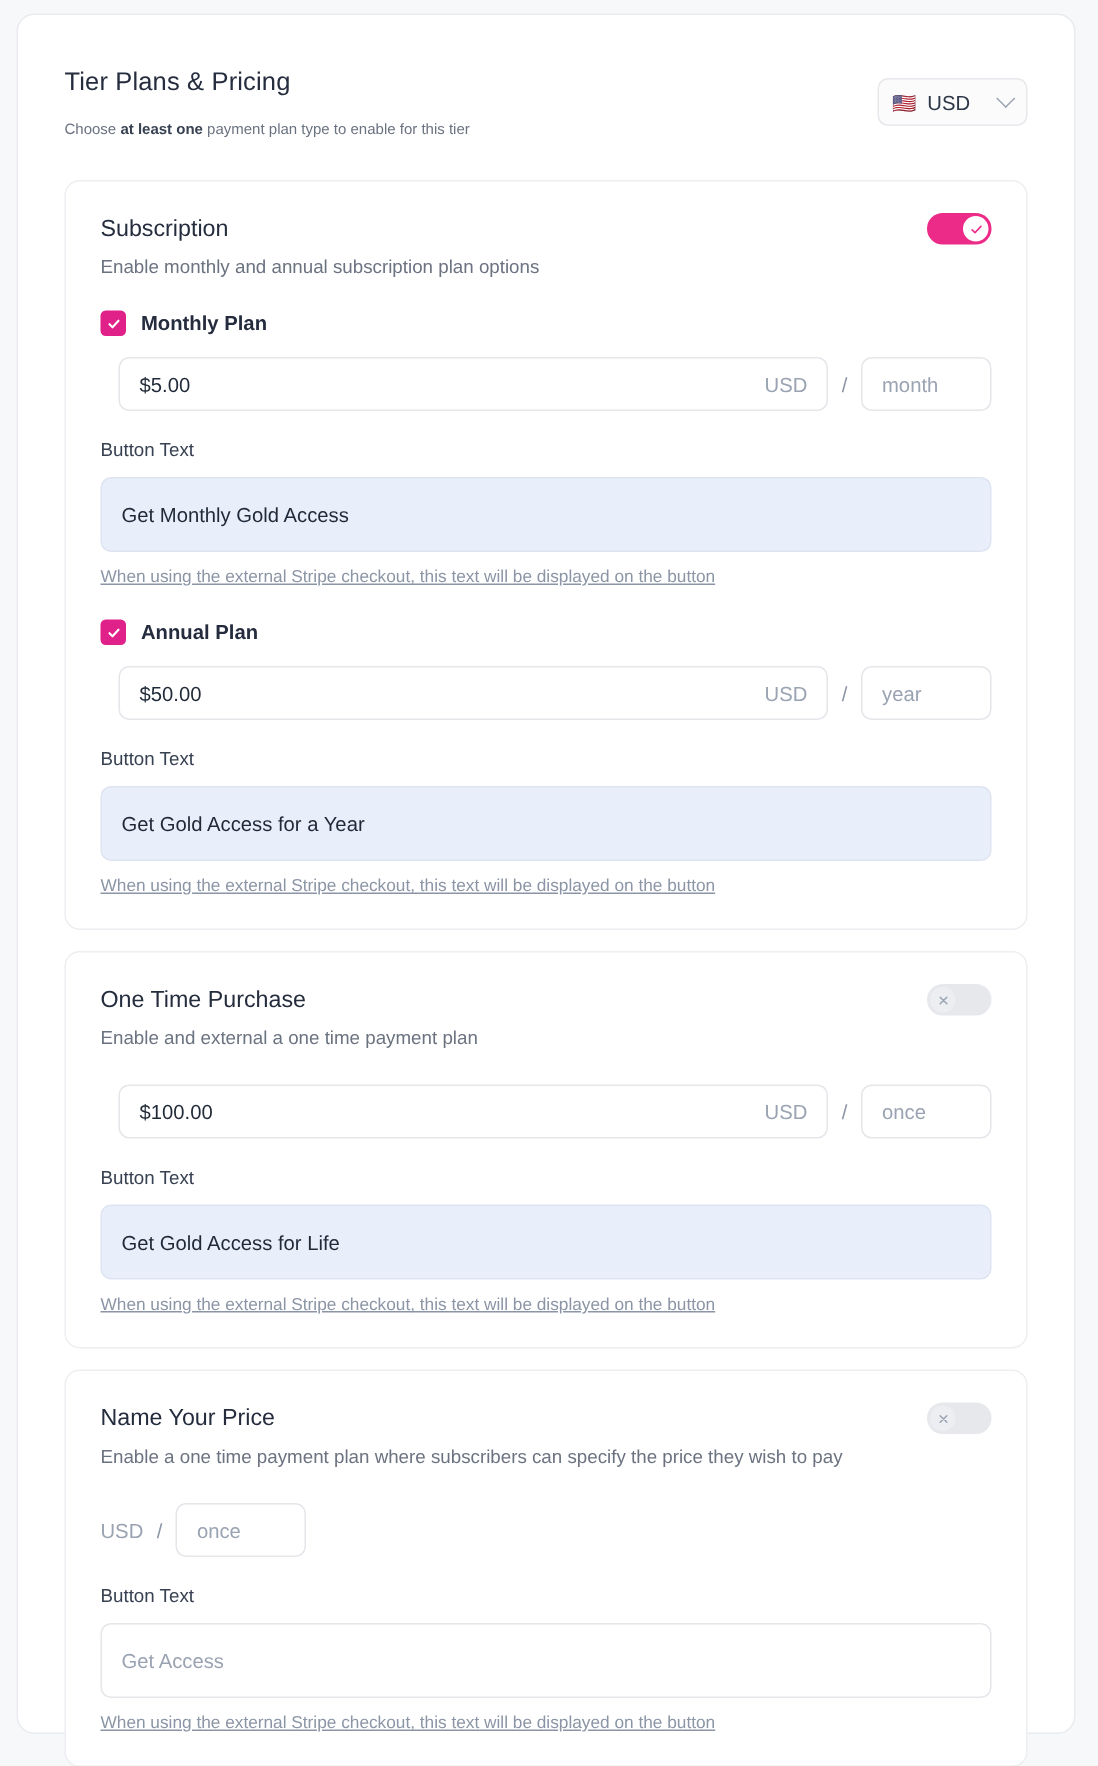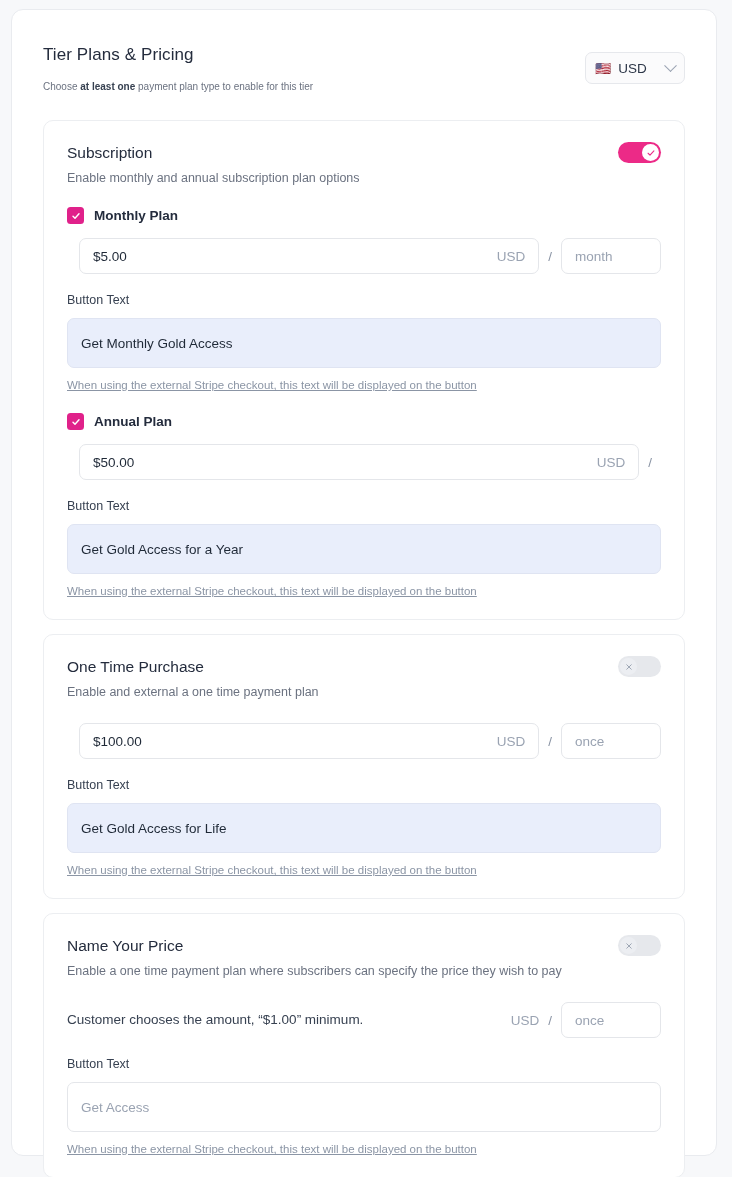--- a/index.html
+++ b/index.html
@@ -153,21 +153,21 @@
     border-radius: 7px;
     display: flex;
     align-items: center;
     padding: 0 13px;
     background: #fff;
   }
   .price-value { flex: 1; font-size: 13.5px; color: #1f2937; }
   .price-cur { font-size: 13.5px; color: #9aa3b2; }
   .slash { font-size: 13.5px; color: #8b95a5; margin: 0 9px; }
   .period-input {
-    width: 100px;
+    width: 87px;
     height: 36px;
     border: 1px solid #e4e6ea;
     border-radius: 7px;
     display: flex;
     align-items: center;
     padding: 0 13px;
     background: #fff;
   }
   .period-ph { font-size: 13.5px; color: #9aa3b2; }
 
@@ -277,20 +277,23 @@
         </span>
         <span class="check-label">Annual Plan</span>
       </div>
 
       <div class="price-row">
         <div class="price-input">
           <span class="price-value">$50.00</span>
           <span class="price-cur">USD</span>
         </div>
         <span class="slash">/</span>
+        <div class="period-input">
+          <span class="period-ph">year</span>
+        </div>
       </div>
 
       <div class="bt-label">Button Text</div>
       <div class="bt-input">
         <span class="bt-value">Get Gold Access for a Year</span>
       </div>
       <div class="bt-help">When using the external Stripe checkout, this text will be displayed on the button</div>
     </div>
 
     <div class="section">
@@ -329,21 +332,20 @@
 
       <div class="toggle off">
         <span class="knob">
           <svg class="x-svg" viewBox="0 0 10 10">
               <path d="M2.2 2.2 L7.8 7.8 M7.8 2.2 L2.2 7.8" fill="none" stroke="#9aa3b2" stroke-width="1.2" stroke-linecap="round"></path>
             </svg>
         </span>
       </div>
 
       <div class="nyp-row">
-        <span class="nyp-text">Customer chooses the amount, “$1.00” minimum.</span>
         <span class="nyp-cur">USD</span>
         <span class="slash">/</span>
         <div class="period-input">
           <span class="period-ph">once</span>
         </div>
       </div>
 
       <div class="bt-label">Button Text</div>
       <div class="bt-input empty">
         <span class="bt-value ph">Get Access</span>

